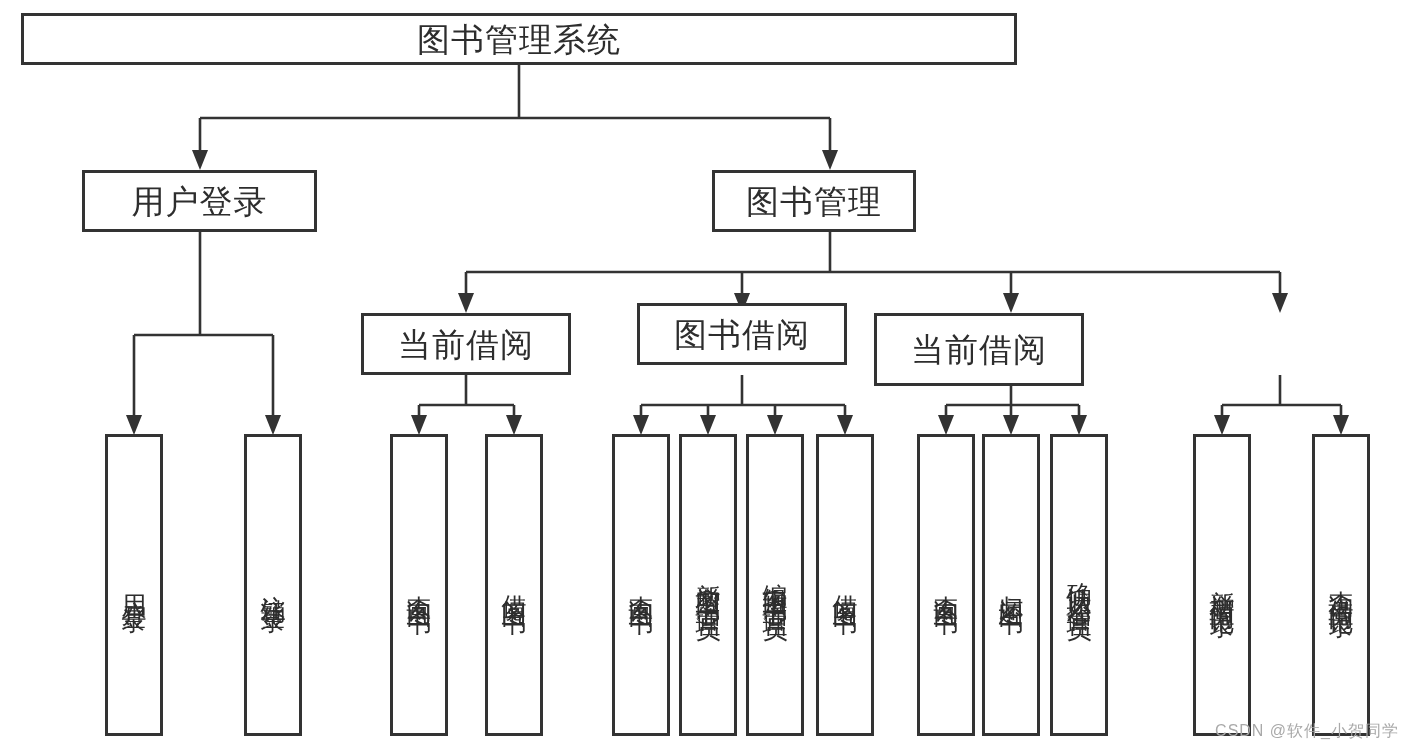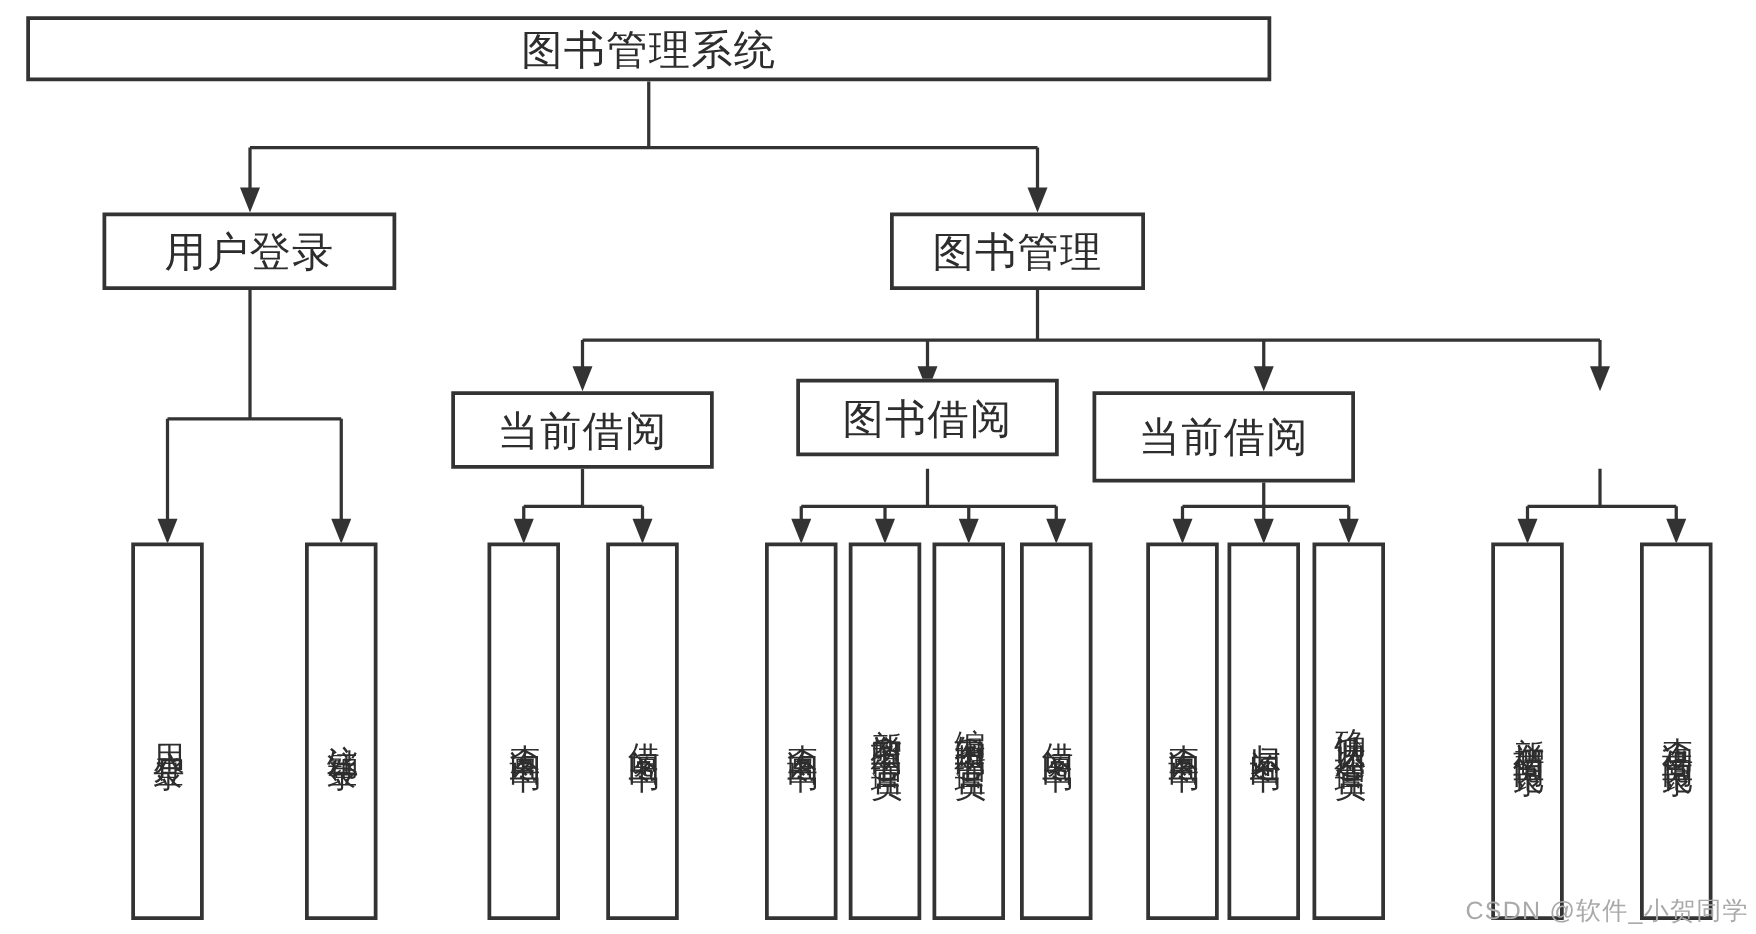--- a/index.html
+++ b/index.html
@@ -58,21 +58,21 @@
   .n-l-qb3     { left:917px; }
   .n-l-ret     { left:982px; }
   .n-l-conf    { left:1050px; }
   .n-l-addrec  { left:1193px; }
   .n-l-qrec    { left:1312px; }
 
   .watermark {
     position:absolute;
     right:6px; bottom:5px;
     color:#a9a9a9;
-    font-size:20px;
+    font-size:16px;
     letter-spacing:1px;
     white-space:nowrap;
   }
 </style>
 </head>
 <body>
 
 <div id="canvas">
 
   <svg id="wires" viewBox="0 0 1405 747" xmlns="http://www.w3.org/2000/svg">

